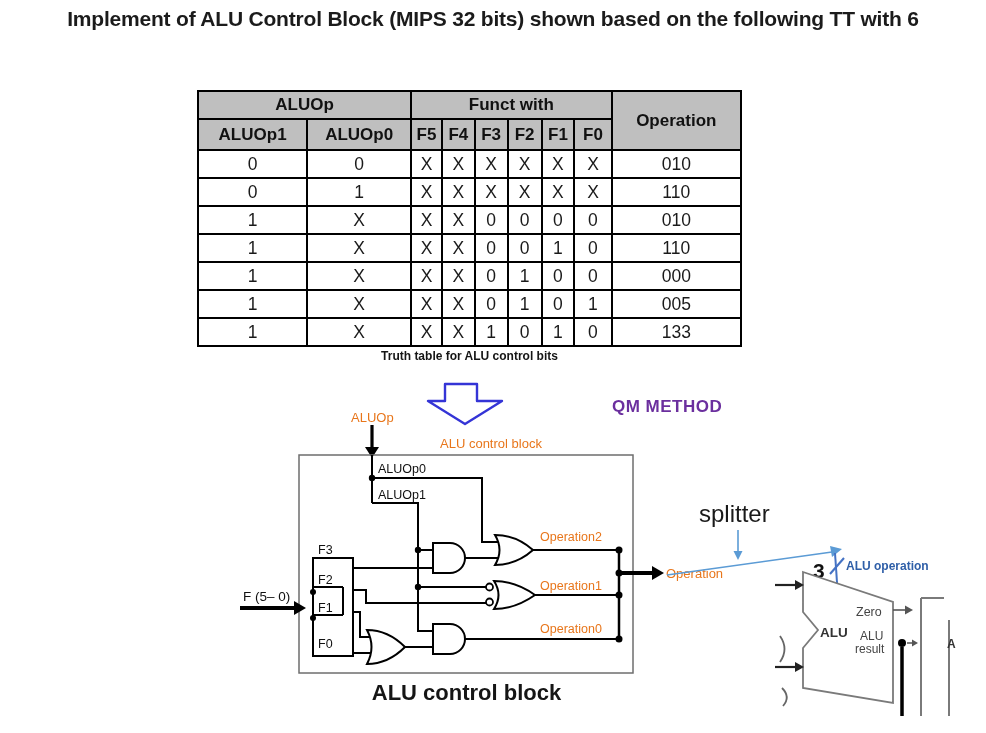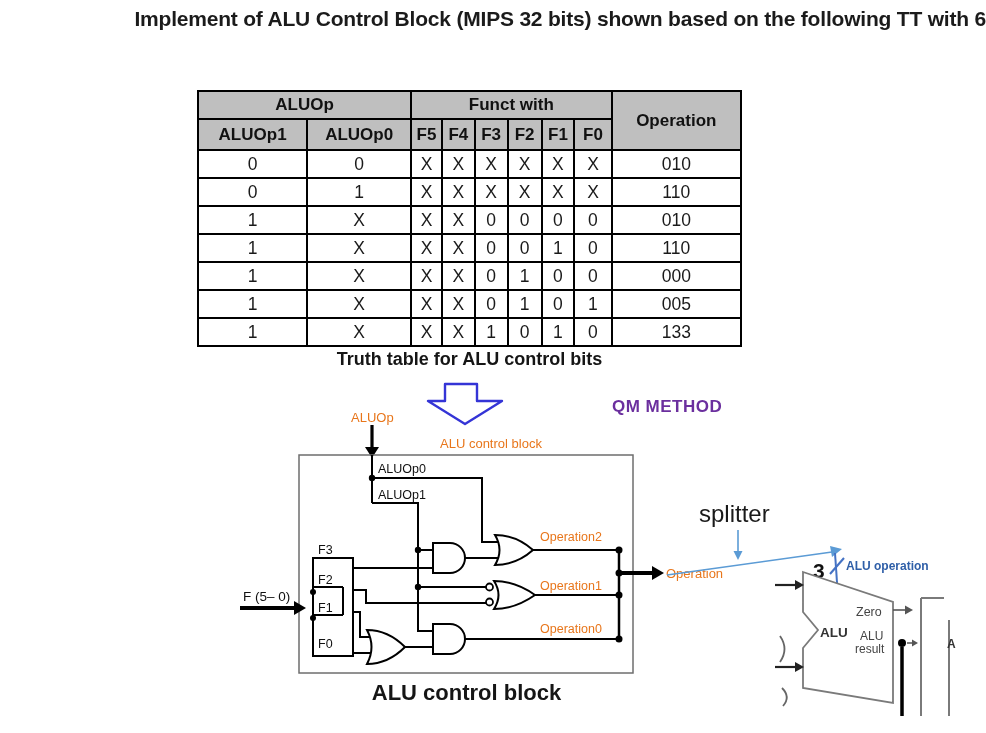--- a/index.html
+++ b/index.html
@@ -1,38 +1,38 @@
 <!DOCTYPE html>
 <html><head>
 <meta charset="utf-8">
 <style>
   html,body{margin:0;padding:0;}
   body{
     width:986px;height:733px;position:relative;overflow:hidden;
     background:#ffffff;font-family:"Liberation Sans",sans-serif;color:#111;
   }
   .title{
-    position:absolute;top:4px;left:0;width:986px;text-align:right;
+    position:absolute;top:4px;left:0;width:986px;text-align:center;
     font-size:21px;font-weight:bold;color:#1b1b1b;line-height:29px;letter-spacing:-0.2px;
   }
   table.tt{
     position:absolute;left:197px;top:90px;width:545px;
     border-collapse:collapse;table-layout:fixed;
   }
   table.tt th,table.tt td{
     border:2px solid #000;text-align:center;vertical-align:middle;
     padding:0;overflow:hidden;white-space:nowrap;
   }
   table.tt th{background:#BFBFBF;font-size:17px;font-weight:bold;color:#111;}
   table.tt tr.gh th{height:26px;}
   table.tt tr.sh th{height:29px;}
   table.tt td{font-size:17.5px;height:26px;color:#1a1a1a;}
   .caption1{
     position:absolute;left:197px;top:349px;width:545px;text-align:center;
-    font-size:18px;font-weight:bold;color:#151515;
+    font-size:12px;font-weight:bold;color:#151515;
   }
   .caption2{
     position:absolute;left:299px;top:680px;width:335px;text-align:center;
     font-size:22px;font-weight:bold;color:#151515;z-index:5;
   }
   svg.diagram{position:absolute;left:0;top:380px;z-index:2;}
   svg text{font-family:"Liberation Sans",sans-serif;}
 </style>
 </head>
 <body>

